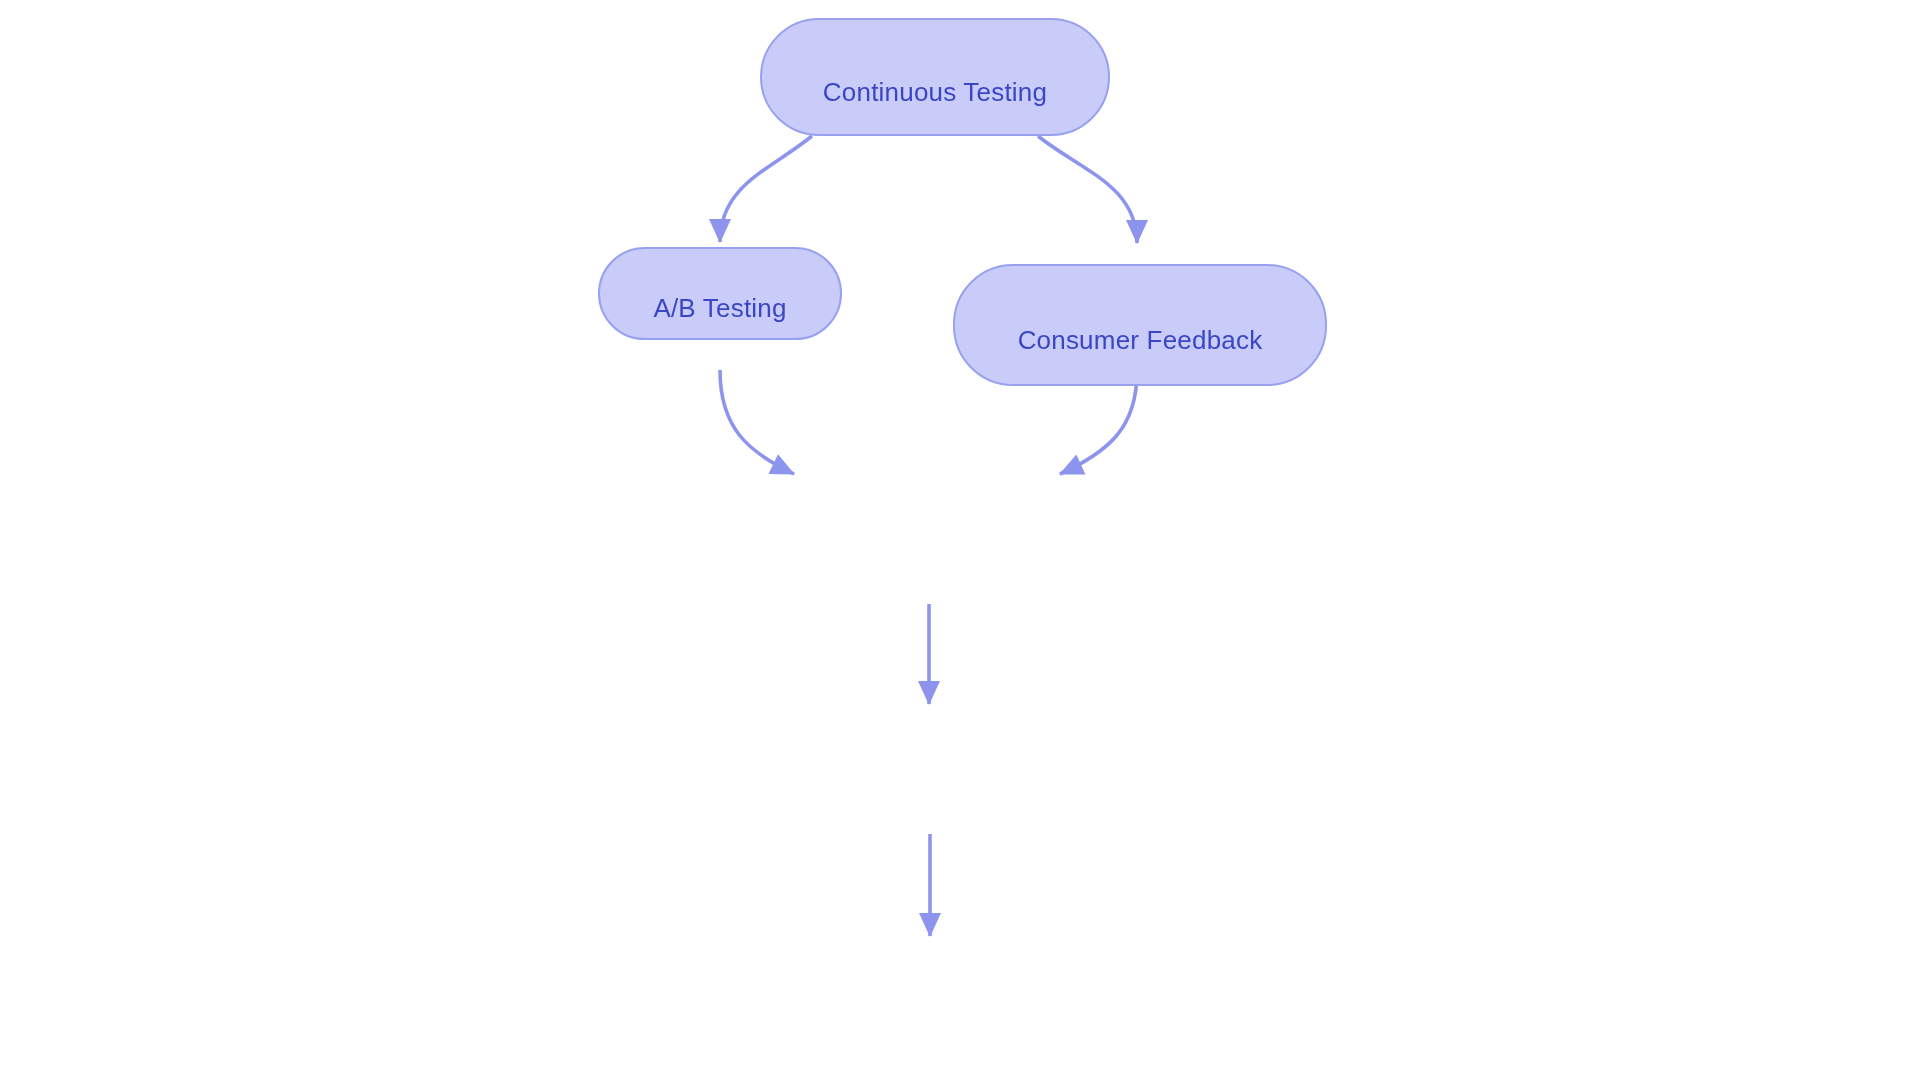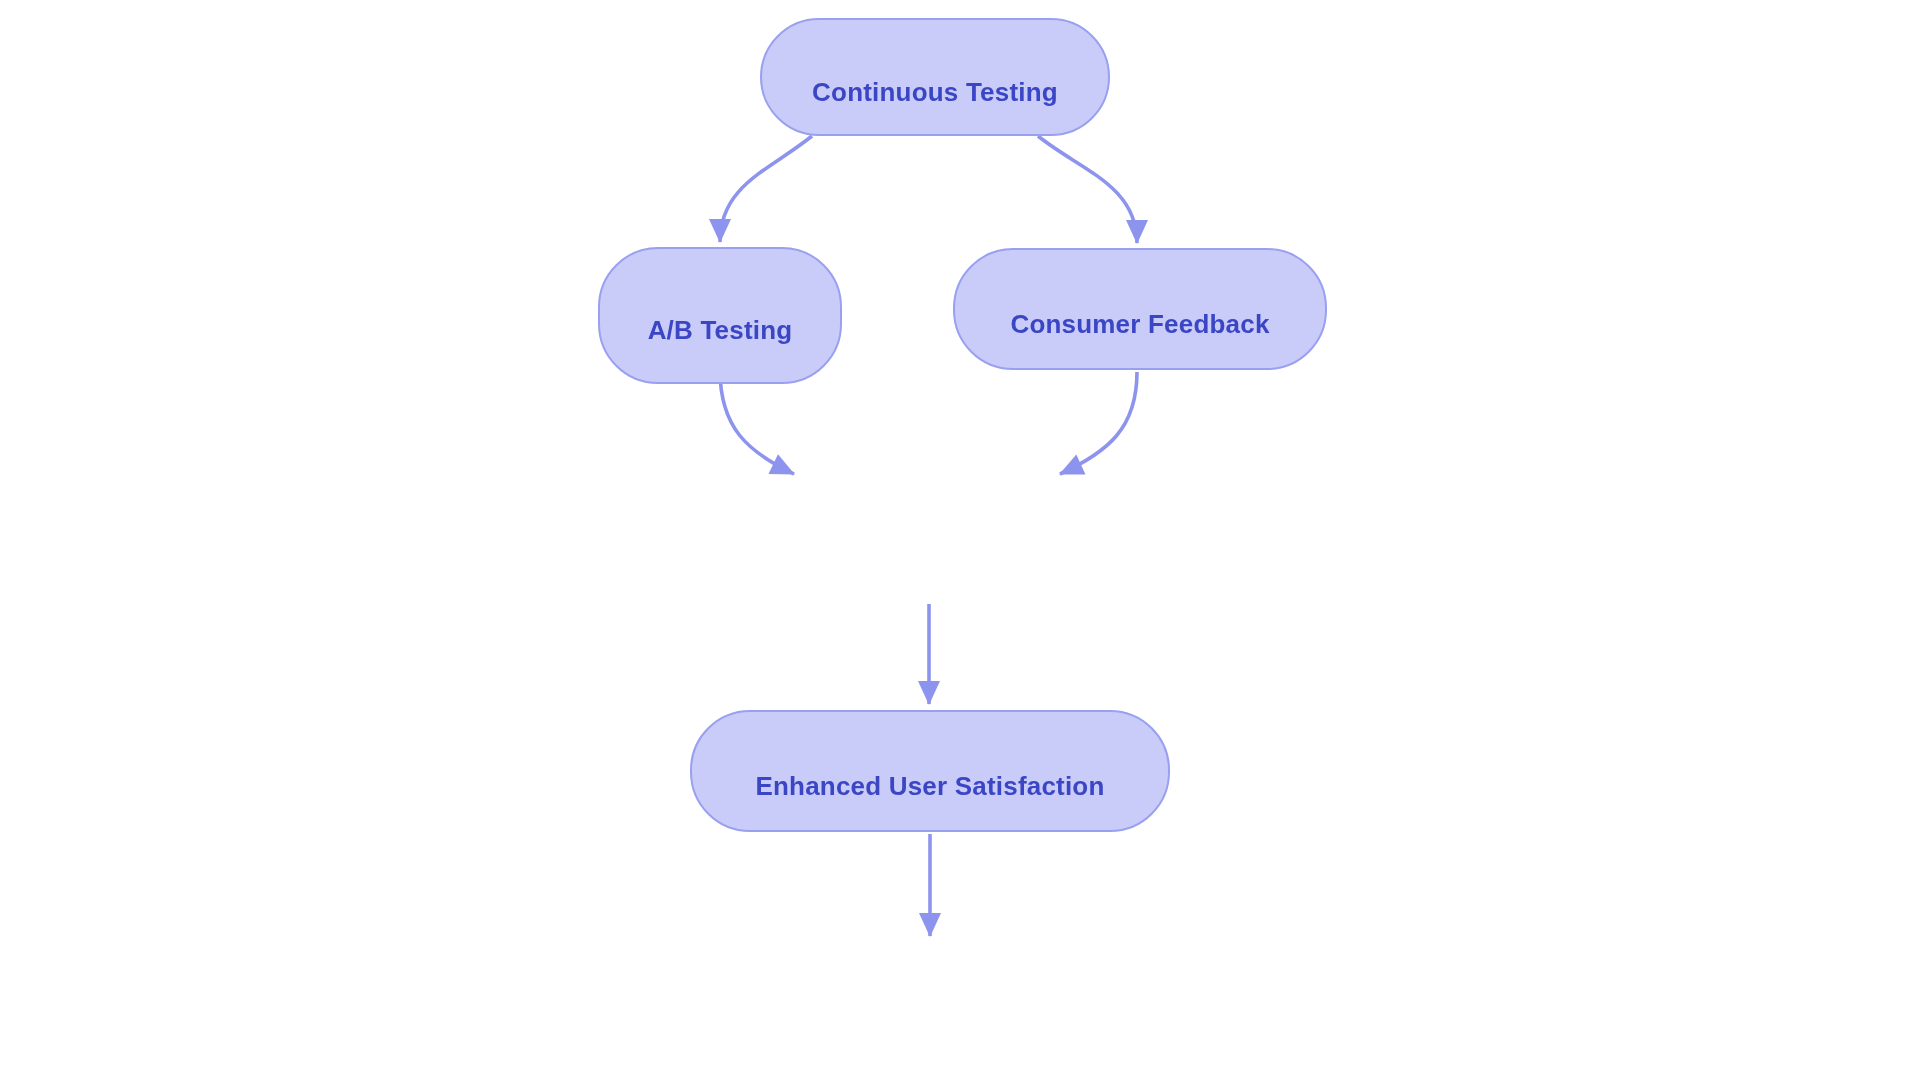--- a/index.html
+++ b/index.html
@@ -24,29 +24,29 @@
     box-sizing:border-box;
     background:var(--node-fill);
     border:2px solid var(--node-border);
     border-radius:60px;
     display:flex;align-items:center;justify-content:center;
     z-index:1;
   }
   .node-label{
     color:var(--node-text);
     font-size:26px;
-    font-weight:700;
+    font-weight:400;
     letter-spacing:0.2px;
     white-space:nowrap;
     margin-top:30px;
   }
   
   #n-continuous-testing        {left:760px; top:18px;  width:350px; height:118px;}
-  #n-ab-testing                {left:598px; top:247px; width:244px; height:137px;}
-  #n-consumer-feedback         {left:953px; top:248px; width:374px; height:122px;}
+  #n-ab-testing                {left:598px; top:247px; width:244px; height:93px;}
+  #n-consumer-feedback         {left:953px; top:264px; width:374px; height:122px;}
   #n-iterative-improvements    {left:723px; top:480px; width:412px; height:122px;}
   #n-enhanced-user-satisfaction{left:690px; top:710px; width:480px; height:122px;}
   #n-increased-conversion-rates{left:690px; top:942px; width:480px; height:122px;}
 </style>
 </head>
 <body>
 
 <div id="canvas">
 
   <svg id="edges" viewBox="0 0 1920 1083" xmlns="http://www.w3.org/2000/svg">
@@ -69,18 +69,15 @@
 
   <div class="node" id="n-ab-testing">
     <span class="node-label">A/B Testing</span>
   </div>
 
   <div class="node" id="n-consumer-feedback">
     <span class="node-label">Consumer Feedback</span>
   </div>
 
 
-  <div class="node" id="n-enhanced-user-satisfaction">
-    <span class="node-label">Enhanced User Satisfaction</span>
-  </div>
 
 
 </div>
 
 </body></html>

